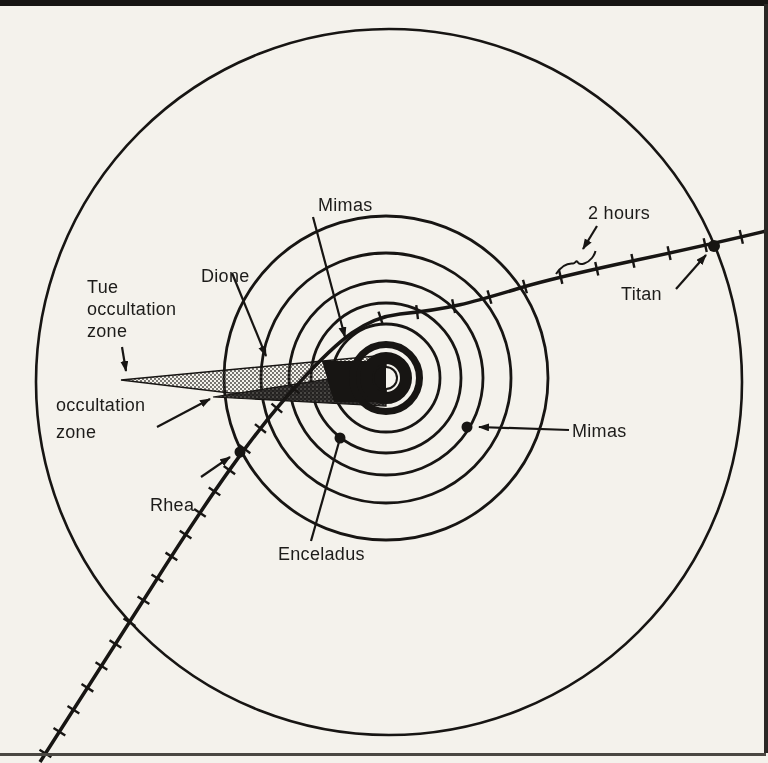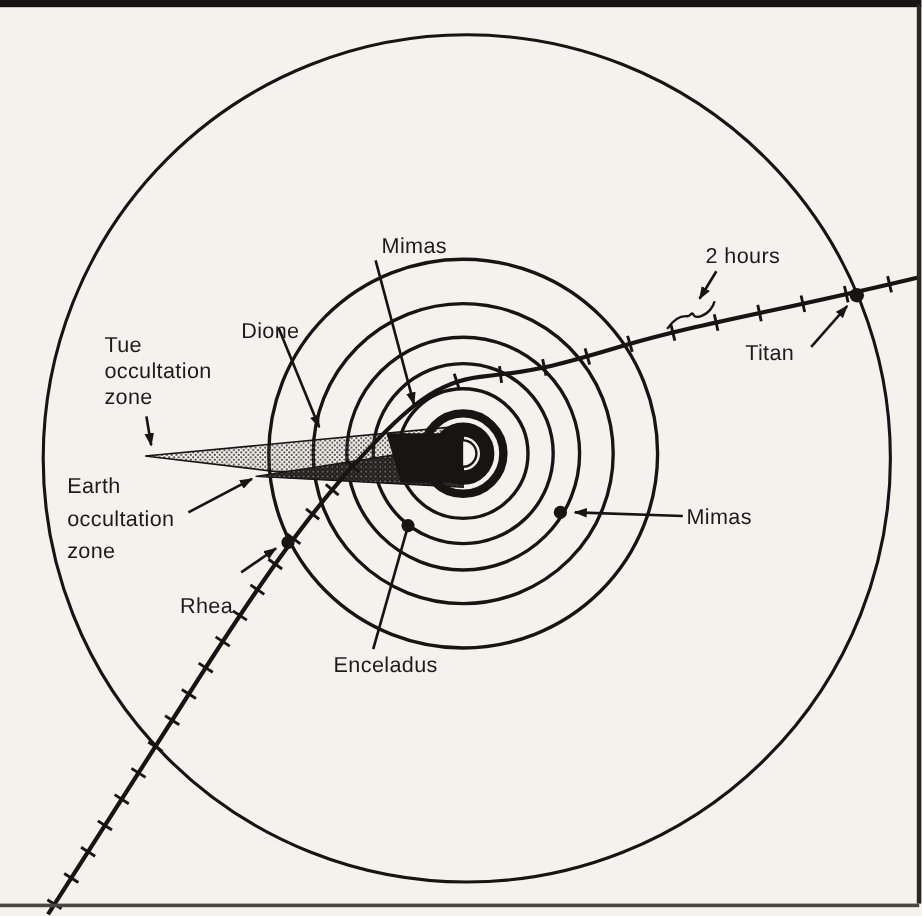--- a/index.html
+++ b/index.html
@@ -113,21 +113,20 @@
 
   <div class="label" id="lbl-dione">Dione</div>
 
   <div class="label" id="lbl-sun-zone">
     <div>Tue</div>
     <div>occultation</div>
     <div>zone</div>
   </div>
 
   <div class="label" id="lbl-earth-zone">
-    <div>Earth</div>
     <div>occultation</div>
     <div>zone</div>
   </div>
 
   <div class="label" id="lbl-rhea">Rhea</div>
 
   <div class="label" id="lbl-enceladus">Enceladus</div>
 
   <div class="label" id="lbl-tethys">Mimas</div>
 

